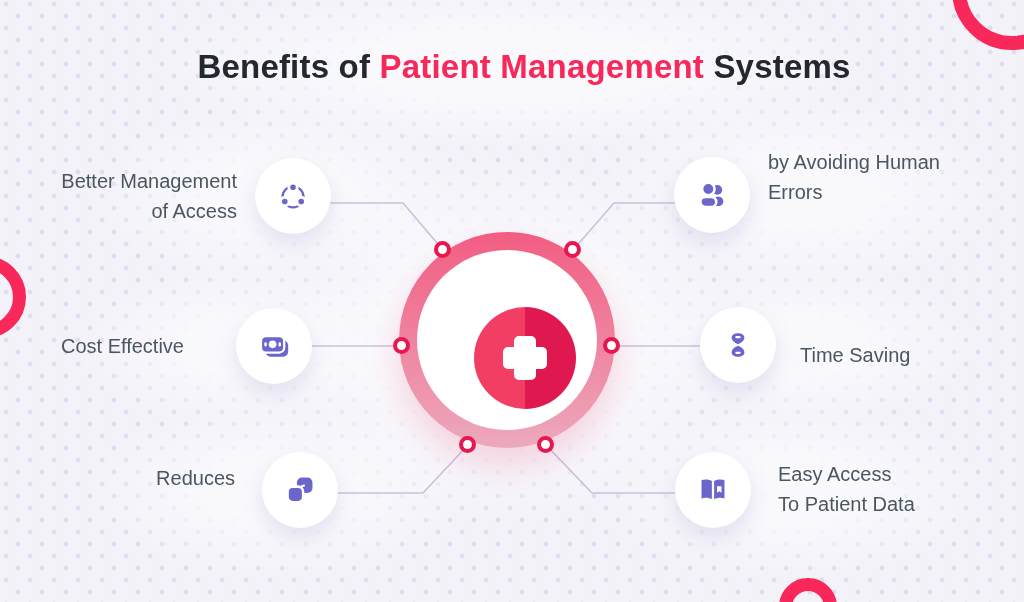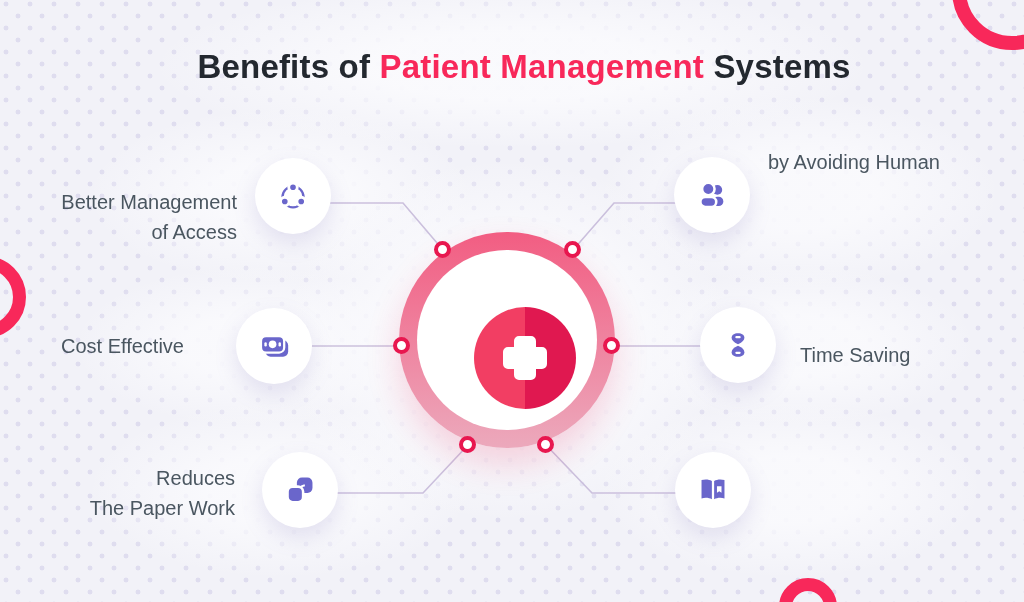--- a/index.html
+++ b/index.html
@@ -89,21 +89,21 @@
     </div>
   </div>
 
   <div class="node-dot" style="left:434px; top:241px;"></div>
   <div class="node-dot" style="left:564px; top:241px;"></div>
   <div class="node-dot" style="left:393px; top:337px;"></div>
   <div class="node-dot" style="left:603px; top:337px;"></div>
   <div class="node-dot" style="left:459px; top:436px;"></div>
   <div class="node-dot" style="left:537px; top:436px;"></div>
 
-  <div class="label right-al" style="right:787px; top:166px;margin-top:21px;">
+  <div class="label right-al" style="right:787px; top:166px;">
     <span>Better Management</span>
     <span>of Access</span>
   </div>
   <div class="icon-circle" style="left:255px; top:158px;">
     <svg width="34" height="34" viewBox="0 0 24 24">
       <circle cx="12" cy="12.6" r="7.4" fill="none" stroke="#6a66cb" stroke-width="1.6"></circle>
       <circle cx="12" cy="5.8" r="3" fill="#6a66cb" stroke="#ffffff" stroke-width="2"></circle>
       <circle cx="6.2" cy="15.9" r="3" fill="#6a66cb" stroke="#ffffff" stroke-width="2"></circle>
       <circle cx="17.8" cy="15.9" r="3" fill="#6a66cb" stroke="#ffffff" stroke-width="2"></circle>
     </svg>
@@ -117,32 +117,32 @@
       <rect x="6" y="8" width="16" height="11.5" rx="3.6" fill="#6a66cb"></rect>
       <rect x="2.8" y="5" width="16.4" height="11.6" rx="3.6" fill="#6a66cb" stroke="#ffffff" stroke-width="1.6"></rect>
       <circle cx="11" cy="10.8" r="2.7" fill="#ffffff"></circle>
       <rect x="5.2" y="9.4" width="1.7" height="2.9" rx="0.85" fill="#ffffff"></rect>
       <rect x="15.2" y="9.4" width="1.7" height="2.9" rx="0.85" fill="#ffffff"></rect>
     </svg>
   </div>
 
   <div class="label right-al" style="right:789px; top:463px;">
     <span>Reduces</span>
-    <span>The Paper Work</span>
   </div>
   <div class="icon-circle" style="left:262px; top:452px;">
     <svg width="34" height="34" viewBox="0 0 24 24">
       <rect x="9.8" y="3.2" width="11" height="11" rx="3.6" fill="#6a66cb"></rect>
       <path d="M15.4,8.6 A6.4,6.4 0 0 0 10.4,13.8" stroke="#ffffff" stroke-width="1.4" fill="none"></path>
       <rect x="3.2" y="9.6" width="11" height="11" rx="3.6" fill="#6a66cb" stroke="#ffffff" stroke-width="1.8"></rect>
     </svg>
   </div>
 
   <div class="label" style="left:768px; top:147px;">
     <span>by Avoiding Human</span>
+    <span>Errors</span>
   </div>
   <div class="icon-circle" style="left:674px; top:157px;">
     <svg width="34" height="34" viewBox="0 0 24 24">
       <circle cx="15.8" cy="8.4" r="3.4" fill="#6a66cb"></circle>
       <rect x="12.6" y="13.2" width="7.4" height="6.6" rx="3.3" fill="#6a66cb"></rect>
       <circle cx="9.4" cy="7.8" r="4.4" fill="#6a66cb" stroke="#ffffff" stroke-width="1.8"></circle>
       <rect x="3.8" y="13.4" width="11.2" height="7" rx="3.5" fill="#6a66cb" stroke="#ffffff" stroke-width="1.8"></rect>
     </svg>
   </div>
 
@@ -151,20 +151,24 @@
   </div>
   <div class="icon-circle" style="left:700px; top:307px;">
     <svg width="34" height="34" viewBox="0 0 24 24">
       <path d="M12,11.4 C8.8,10 7.5,8.6 7.5,6.9 C7.5,4.9 9.3,3.7 12,3.7 C14.7,3.7 16.5,4.9 16.5,6.9 C16.5,8.6 15.2,10 12,11.4 Z" fill="#6a66cb"></path>
       <path d="M12,12.6 C15.2,14 16.5,15.4 16.5,17.1 C16.5,19.1 14.7,20.3 12,20.3 C9.3,20.3 7.5,19.1 7.5,17.1 C7.5,15.4 8.8,14 12,12.6 Z" fill="#6a66cb"></path>
       <rect x="10.1" y="5.7" width="3.8" height="1.5" rx="0.75" fill="#ffffff"></rect>
       <rect x="10.1" y="16.8" width="3.8" height="1.5" rx="0.75" fill="#ffffff"></rect>
     </svg>
   </div>
 
+  <div class="label" style="left:778px; top:459px;">
+    <span>Easy Access</span>
+    <span>To Patient Data</span>
+  </div>
   <div class="icon-circle" style="left:675px; top:452px;">
     <svg width="34" height="34" viewBox="0 0 24 24">
       <path d="M11.2,5.6 C9.2,4.4 6.3,4.2 3.9,5 L3.9,18 C6.3,17.2 9.2,17.4 11.2,18.6 Z" fill="#6a66cb"></path>
       <path d="M12.8,5.6 C14.8,4.4 17.7,4.2 20.1,5 L20.1,18 C17.7,17.2 14.8,17.4 12.8,18.6 Z" fill="#6a66cb"></path>
       <path d="M14.8,9.4 h3.2 v4.6 l-1.6,-1.2 l-1.6,1.2 Z" fill="#ffffff"></path>
     </svg>
   </div>
 
 </div>
 

